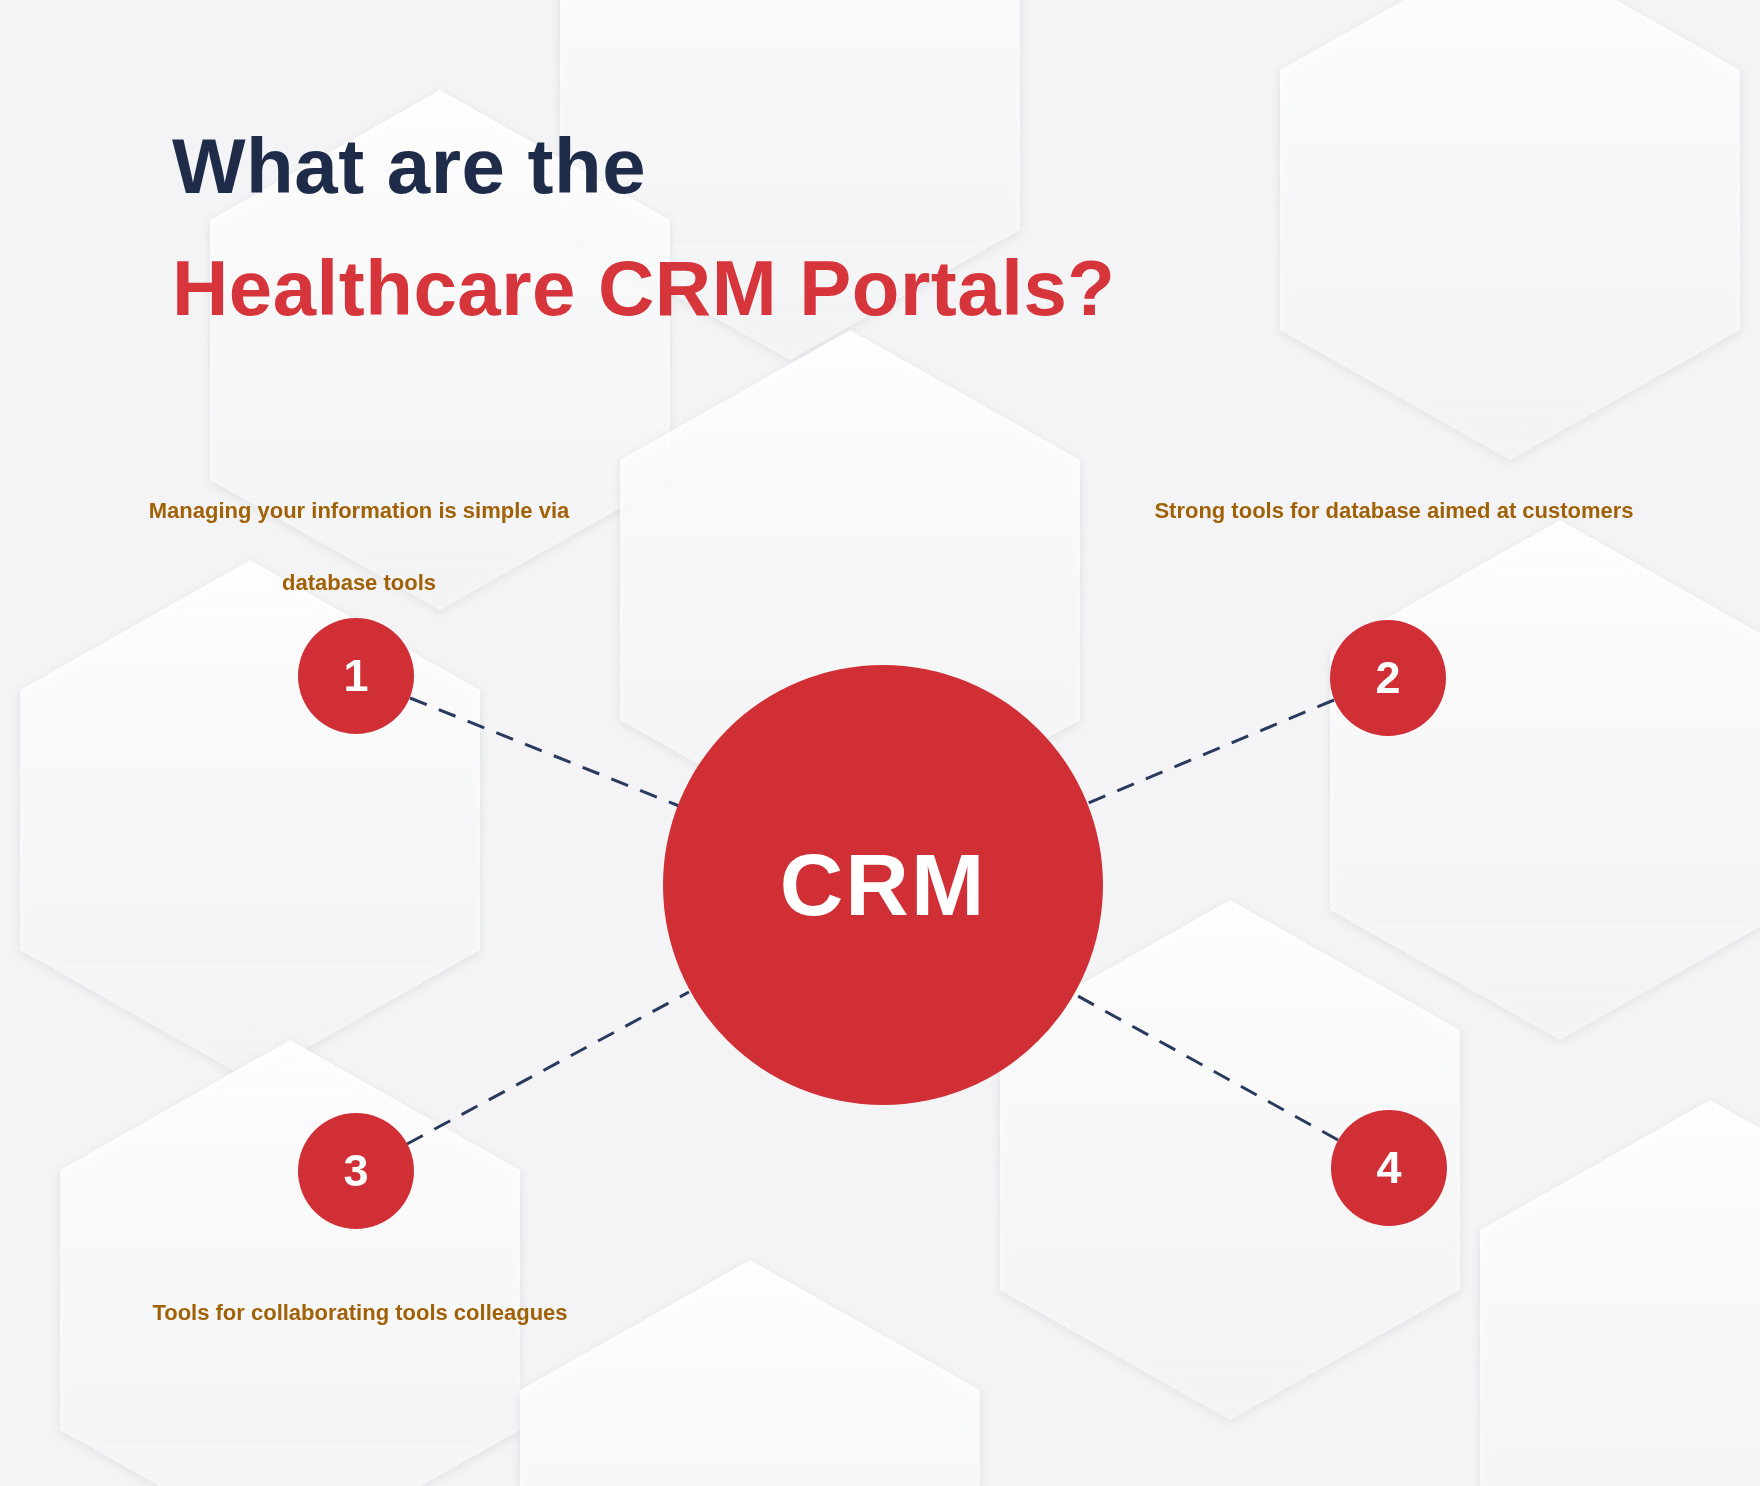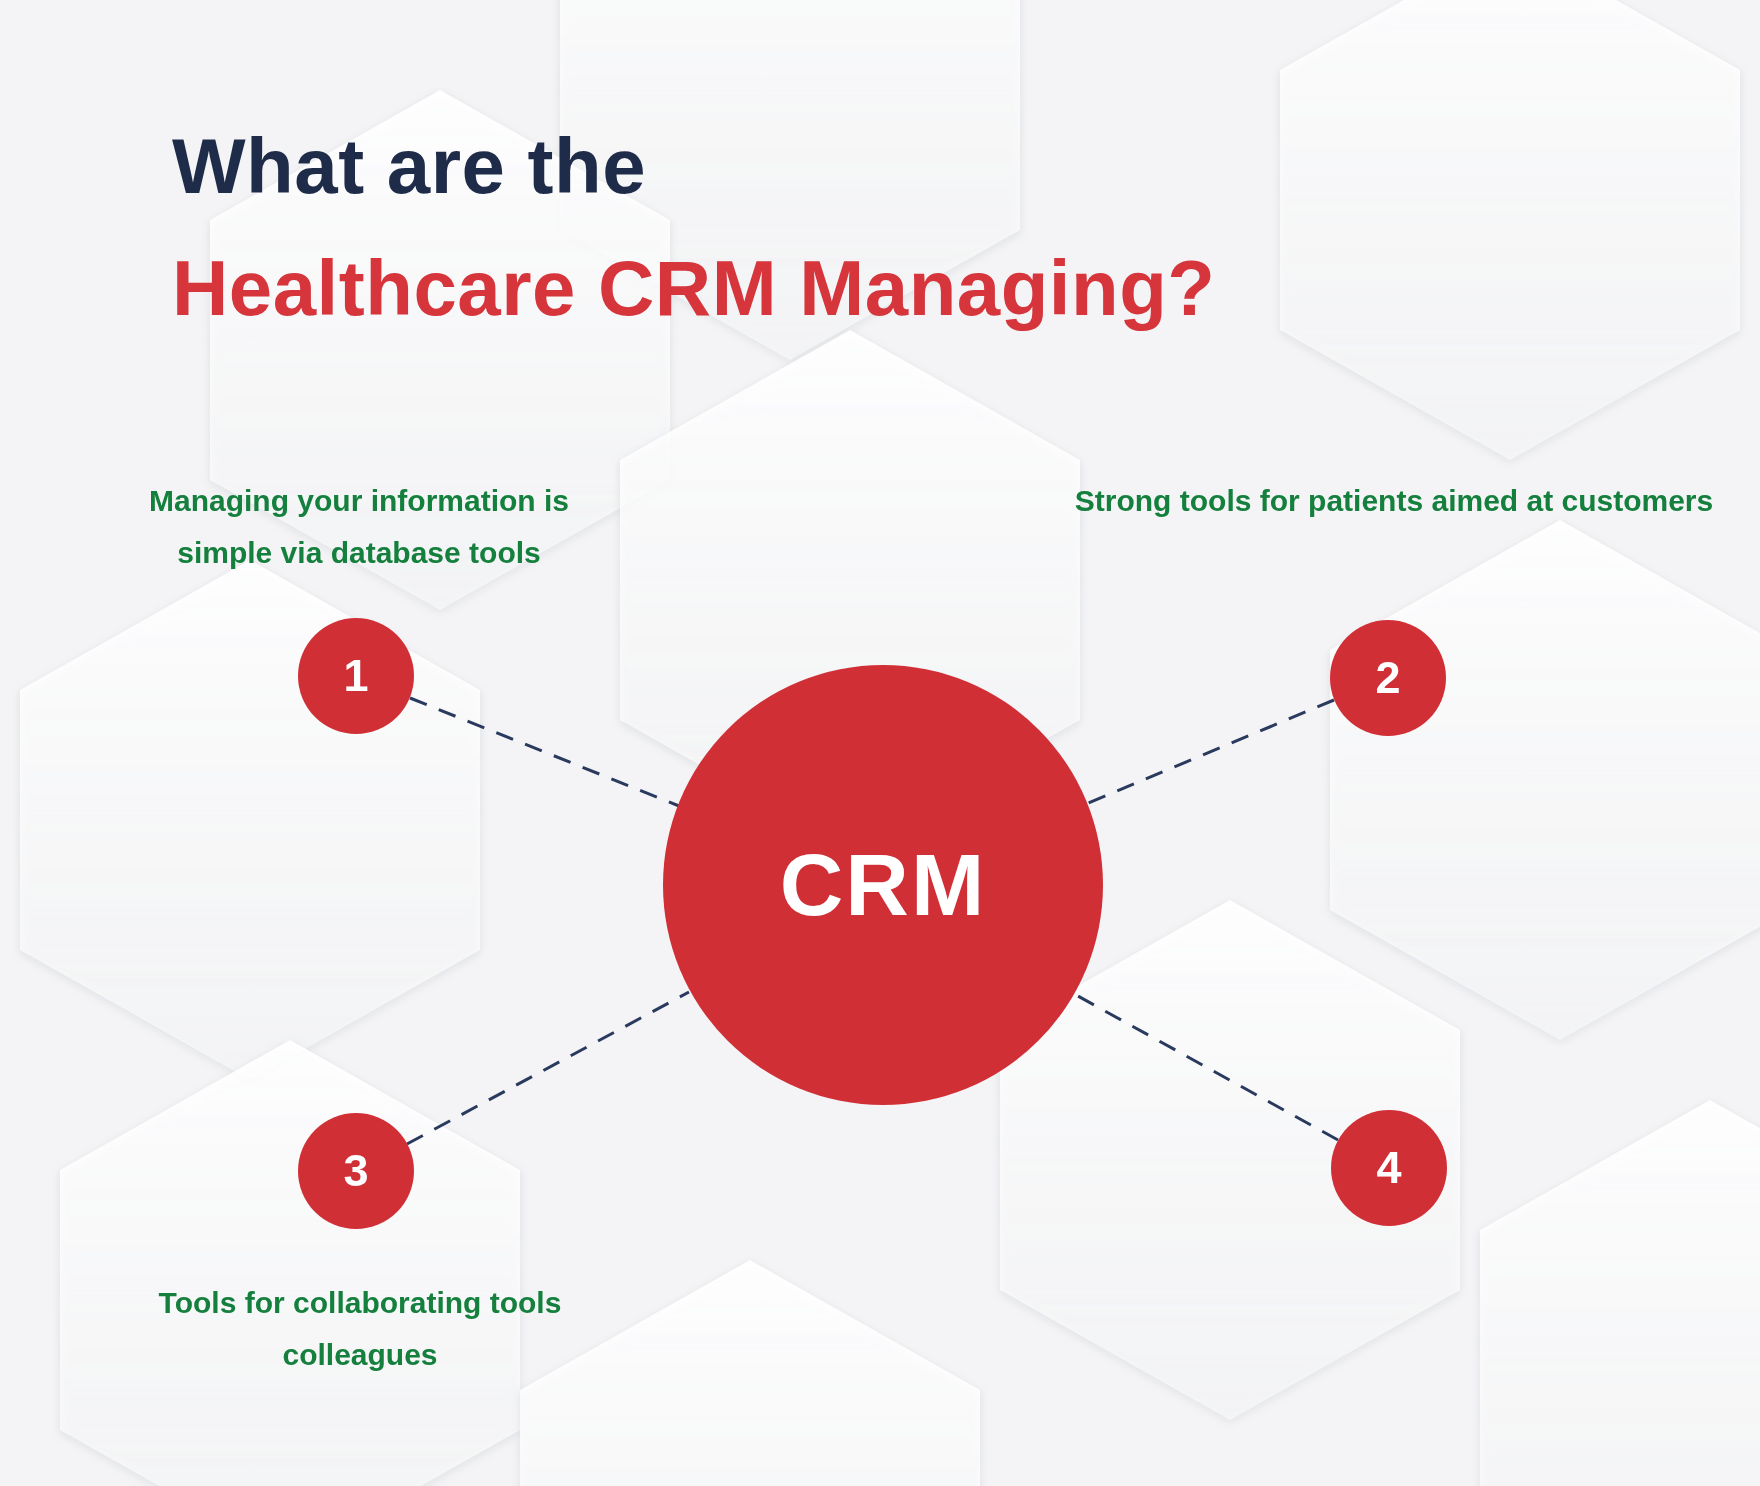--- a/index.html
+++ b/index.html
@@ -34,22 +34,22 @@
   .title {
     position:absolute; left:172px; top:105px;
     margin:0; font-size:78px; line-height:122px; font-weight:bold;
     letter-spacing:.5px;
   }
   .title .t1 { display:block; color:#1e2b49; }
   .title .t2 { display:block; color:#d6353c; }
 
   .label {
     position:absolute;
-    font-size:30px; font-weight:bold; line-height:52px;
-    color:#15803d; text-align:center;
+    font-size:22px; font-weight:bold; line-height:72px;
+    color:#a16207; text-align:center;
   }
   .f1 { left:99px;  top:475px;  width:520px; }
   .f2 { left:1074px; top:475px; width:640px; }
   .f3 { left:100px; top:1277px; width:520px; }
   .f4 { left:1074px; top:1274px; width:640px; }
 
   .node {
     position:absolute;
     width:116px; height:116px; border-radius:50%;
     background:#d02f36;
@@ -108,25 +108,25 @@
 
   <svg class="connectors" width="1760" height="1486" viewBox="0 0 1760 1486" aria-hidden="true">
     <path d="M410,698 L679,806"></path>
     <path d="M1334,700 L1086,804"></path>
     <path d="M407,1144 L689,992"></path>
     <path d="M1338,1140 L1076,995"></path>
   </svg>
 
   <h1 class="title">
     <span class="t1">What are the</span>
-    <span class="t2">Healthcare CRM Managing?</span>
+    <span class="t2">Healthcare CRM Portals?</span>
   </h1>
 
   <div class="label f1">Managing your information is simple via database tools</div>
-  <div class="label f2">Strong tools for patients aimed at customers</div>
+  <div class="label f2">Strong tools for database aimed at customers</div>
   <div class="label f3">Tools for collaborating tools colleagues</div>
 
   <div class="node n1">
     <span>1</span>
   </div>
   <div class="node n2">
     <span>2</span>
   </div>
   <div class="node n3">
     <span>3</span>

